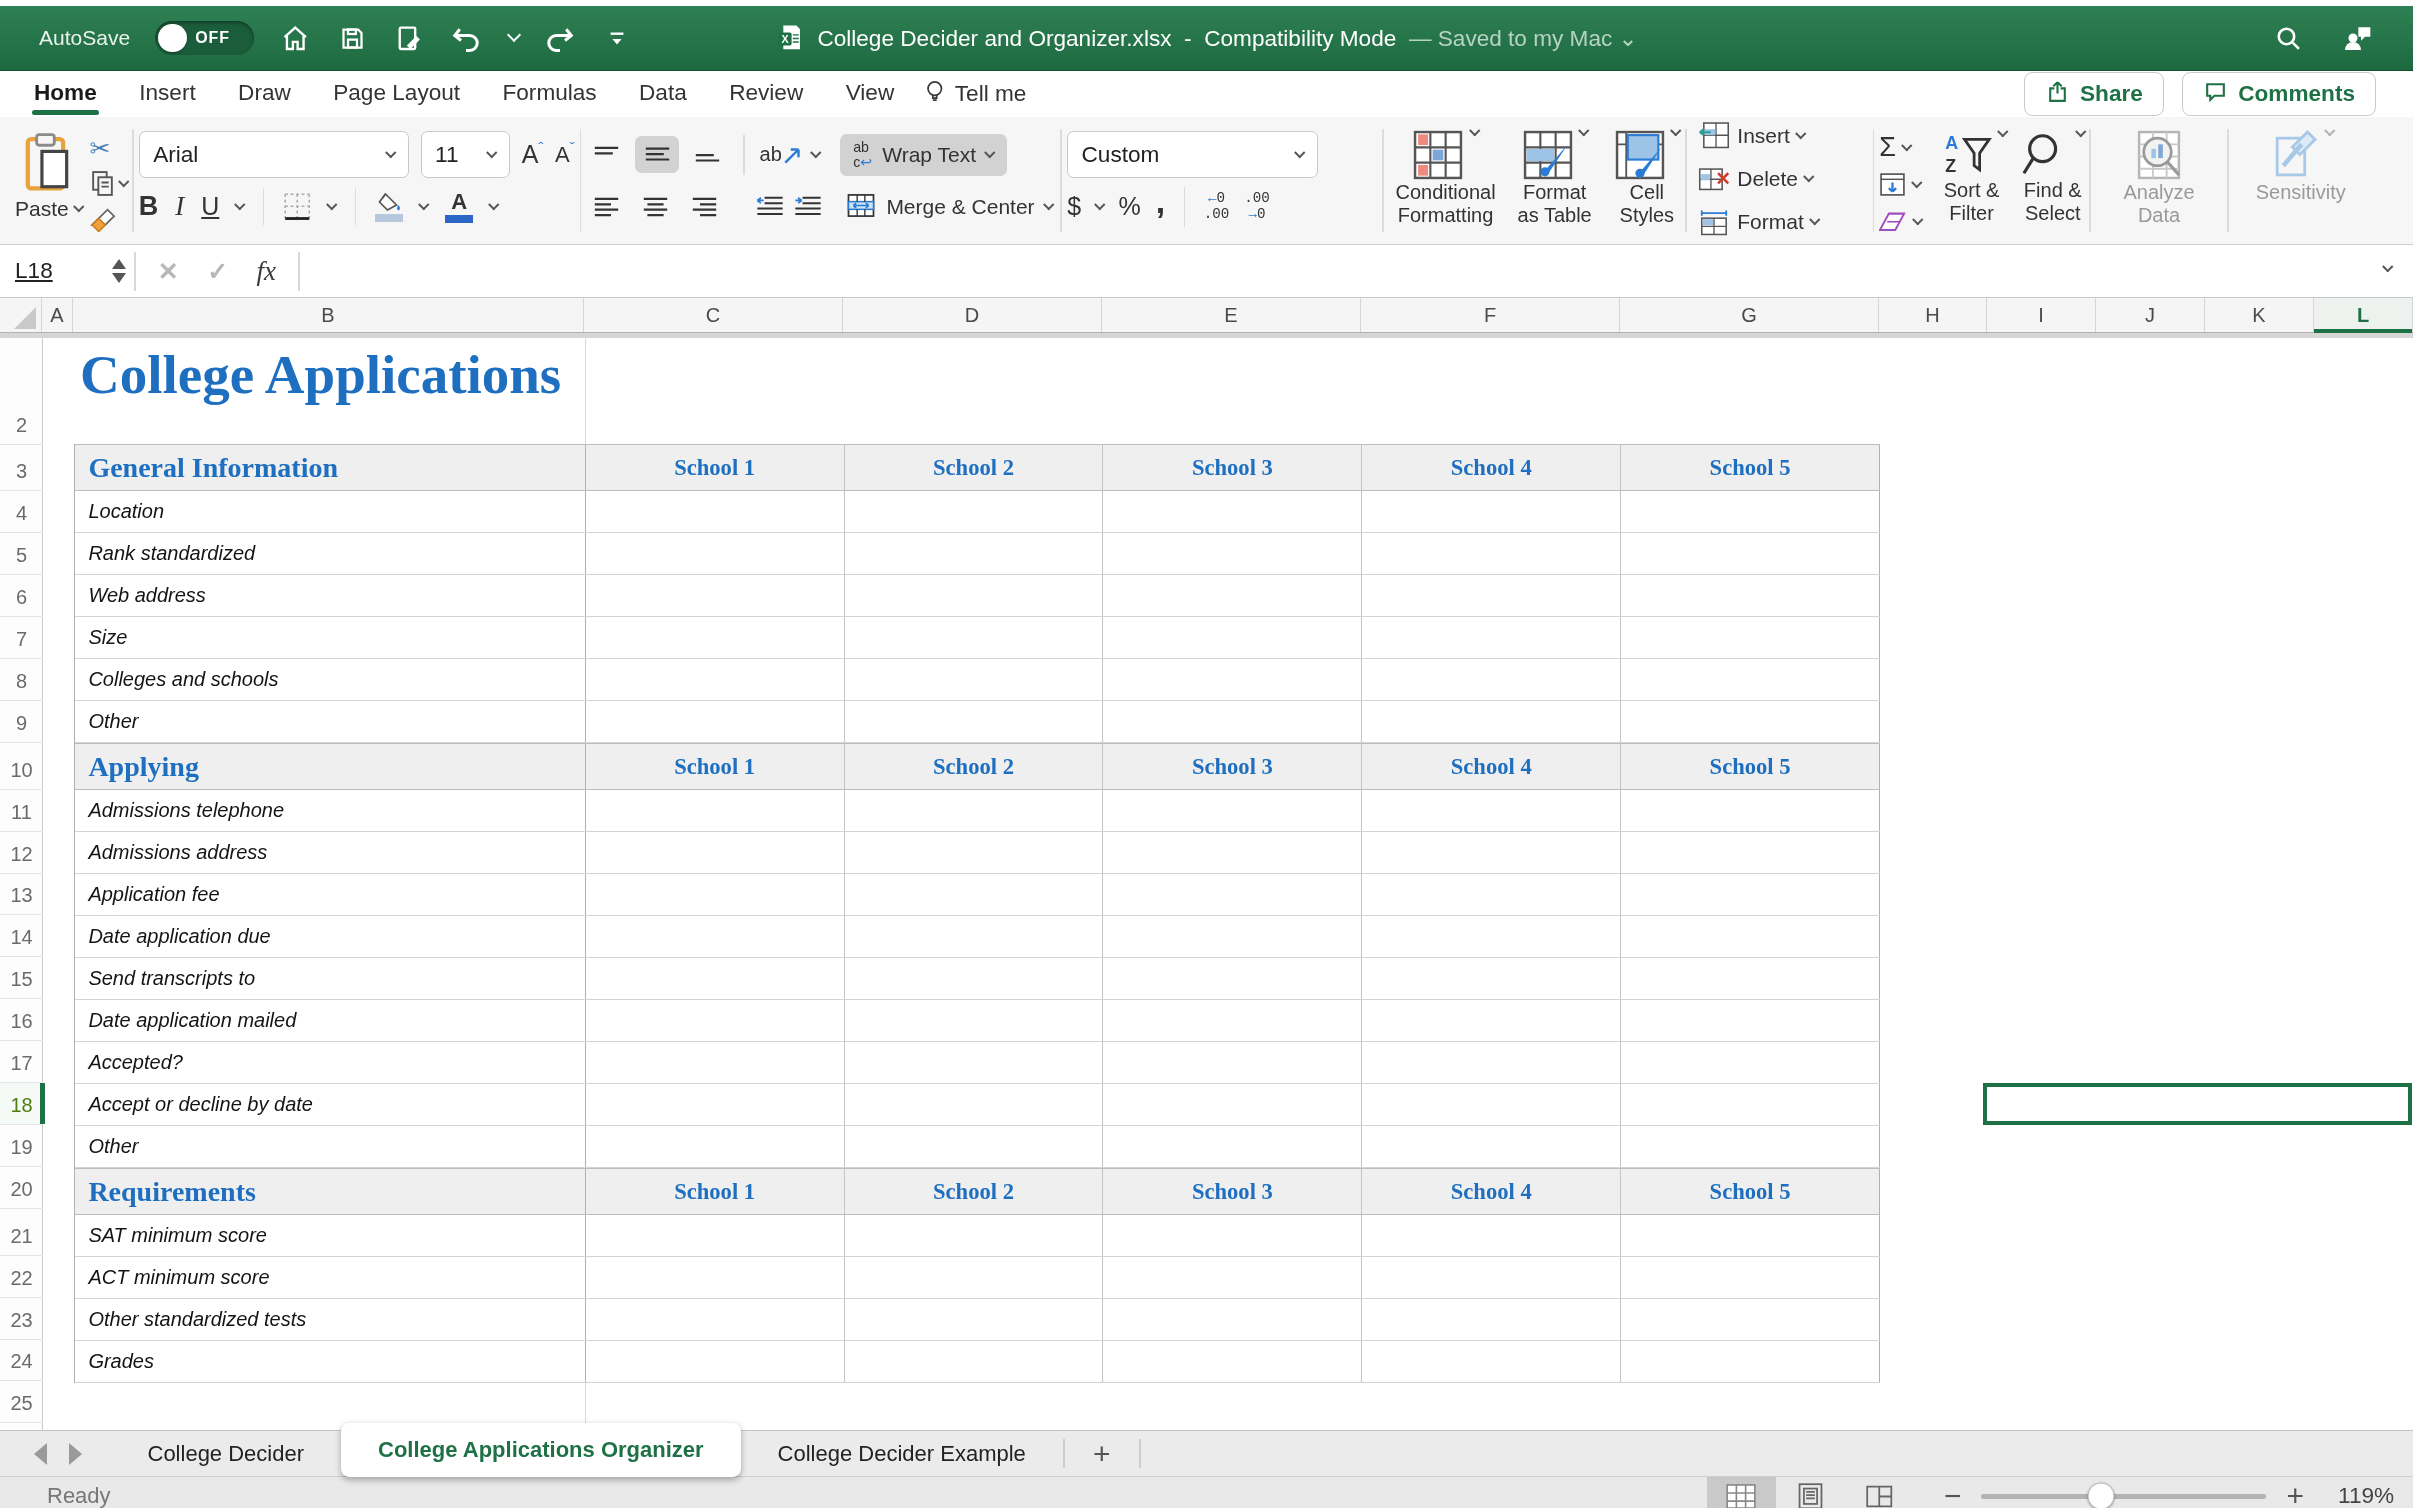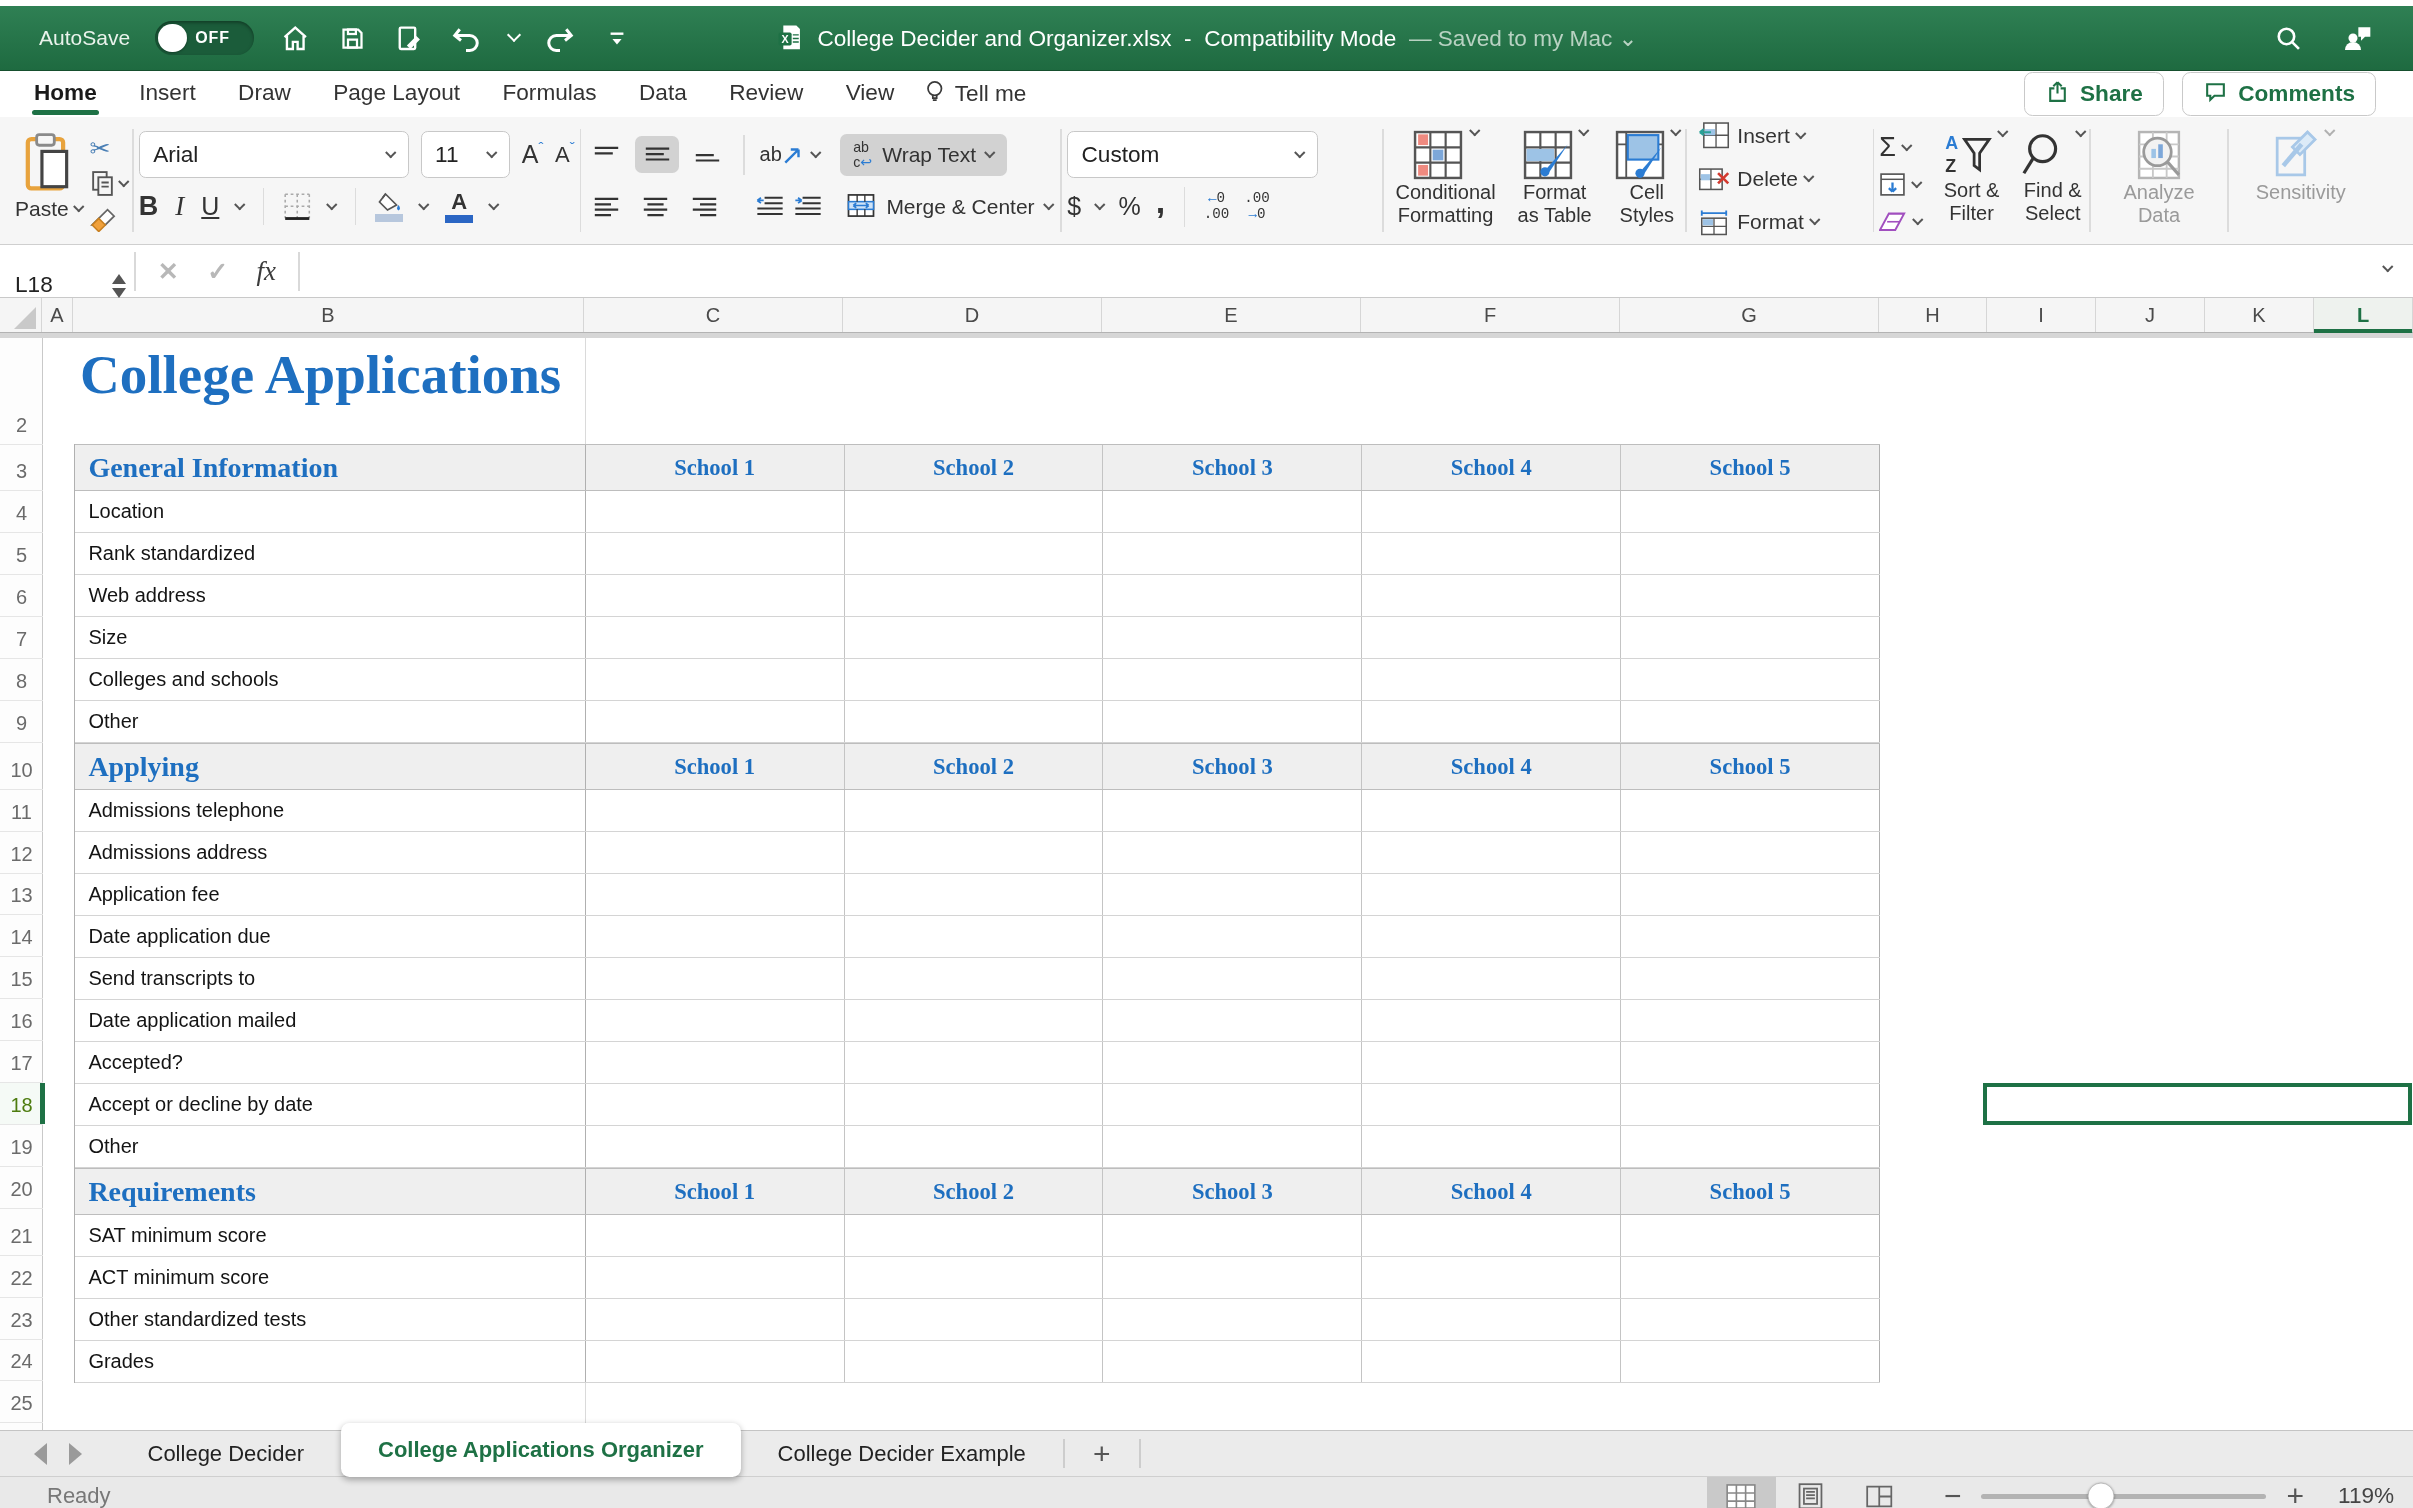--- a/index.html
+++ b/index.html
@@ -68,22 +68,22 @@
   .icon-chev { display:flex; align-items:flex-start; gap:6.7px; }
   .bi { font-weight:bold; font-size:27px; }
   .it { font-style:italic; font-size:27px; font-family:"Liberation Serif",serif; }
   .un { font-size:25px; text-decoration:underline; }
   .colorbar { display:flex; flex-direction:column; align-items:center; line-height:1; }
   .colorbar .bar { width:28.5px; height:7.5px; margin-top:2.5px; }
 
   
   .fbar { position:absolute; left:0; top:239px; width:2413px; height:53px; background:#fff;
     border-bottom:1.7px solid #c9c9c9; display:flex; align-items:center; }
-  .namebox { width:134px; height:53px; display:flex; align-items:flex-end; padding-left:15px;
-    font-size:22.6px; color:#222; }
+  .namebox { width:134px; height:53px; display:flex; align-items:center; padding-left:15px;
+    font-size:22.6px; color:#222;text-decoration:underline; }
   .stepper { margin-left:auto; display:flex; flex-direction:column; gap:3.4px; padding-right:8.4px; }
   .stepper i { width:0; height:0; border-left:7.5px solid transparent; border-right:7.5px solid transparent; }
   .stepper .up { border-bottom:10px solid #555; }
   .stepper .dn { border-top:10px solid #555; }
   .nb-sep { width:1.7px; height:39px; background:#d9d9d9; }
   .fbar-icons { display:flex; align-items:center; gap:28.5px; padding:0 22px; }
   .fx { font-family:"Liberation Serif",serif; font-style:italic; font-size:27px; color:#3c3c3c; }
   .gray-g { color:#b8b8b8; font-size:25px; font-weight:bold; }
   .fbar-chev { position:absolute; right:22px; top:20px; }
 
@@ -110,21 +110,21 @@
   .sheet-title { position:absolute; left:80px; top:5px; font-family:"Liberation Serif",serif;
     font-weight:bold; font-size:55px; color:#1e6fc0; }
   .stable { position:absolute; left:74px; top:106px; width:1806px; border-left:1.7px solid #b0b0b0; }
   .srow { display:flex; border-bottom:0.8px solid #d4d4d4; }
   .srow.shdr { background:#efefef; border-top:0.8px solid #bdbdbd; border-bottom:0.8px solid #bdbdbd; }
   .cB { width:511px; border-right:1.7px solid #b0b0b0; display:flex; align-items:center; padding-left:13.4px; }
   .cS { width:259px; border-right:0.8px solid #c4c4c4; display:flex; align-items:center; justify-content:center; }
   .cS:last-child { border-right:1.7px solid #b0b0b0;text-align:right; }
   .shdr .cB { font-family:"Liberation Serif",serif; font-weight:bold; font-size:28px; color:#1e6fc0; }
   .shdr .cS { font-family:"Liberation Serif",serif; font-weight:bold; font-size:22.6px; color:#1e6fc0; }
-  .rowlabel { font-size:20px; color:#141414; }
+  .rowlabel { font-size:20px; color:#141414;font-style:italic; }
   .selbox { position:absolute; left:1983px; top:745px; width:429px; height:42px; border:4.2px solid #1e7145; }
 
   
   .tabbar { position:absolute; left:0; top:1424px; width:2413px; height:46px; background:#ebebeb;
     border-top:1.7px solid #c4c4c4; display:flex; align-items:center; }
   .nav-arrows { display:flex; gap:22px; padding:0 28.5px 0 34px; color:#8a8a8a; }
   .nav-arrows .tri-l { width:0; height:0; border-top:11px solid transparent; border-bottom:11px solid transparent; border-right:13.4px solid #9a9a9a; }
   .nav-arrows .tri-r { width:0; height:0; border-top:11px solid transparent; border-bottom:11px solid transparent; border-left:13.4px solid #9a9a9a; }
   .stab { font-size:22px; color:#222; padding:0 37px; height:46px; display:flex; align-items:center; white-space:nowrap; }
   .stab.active { background:#fff; color:#1e7145; font-weight:bold; border-radius:8.4px; height:54px;

